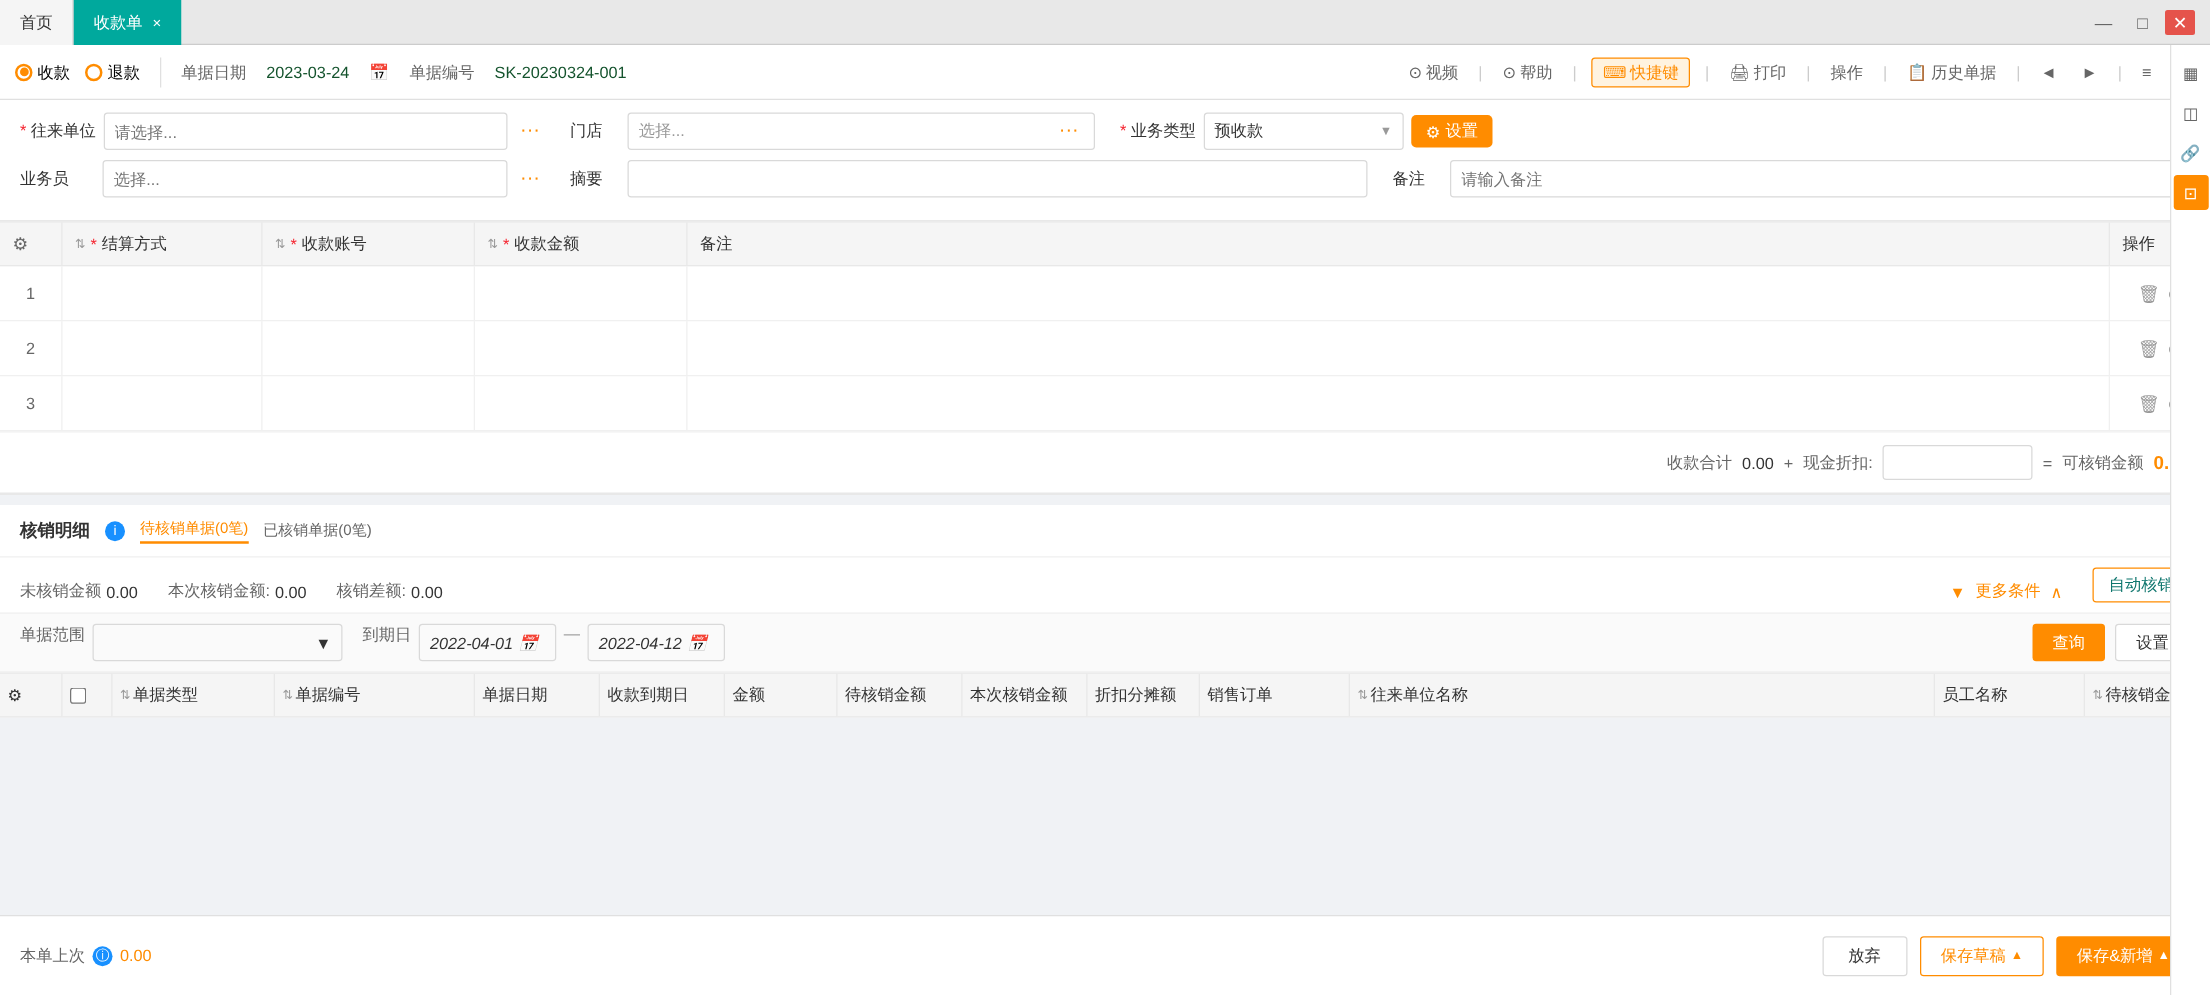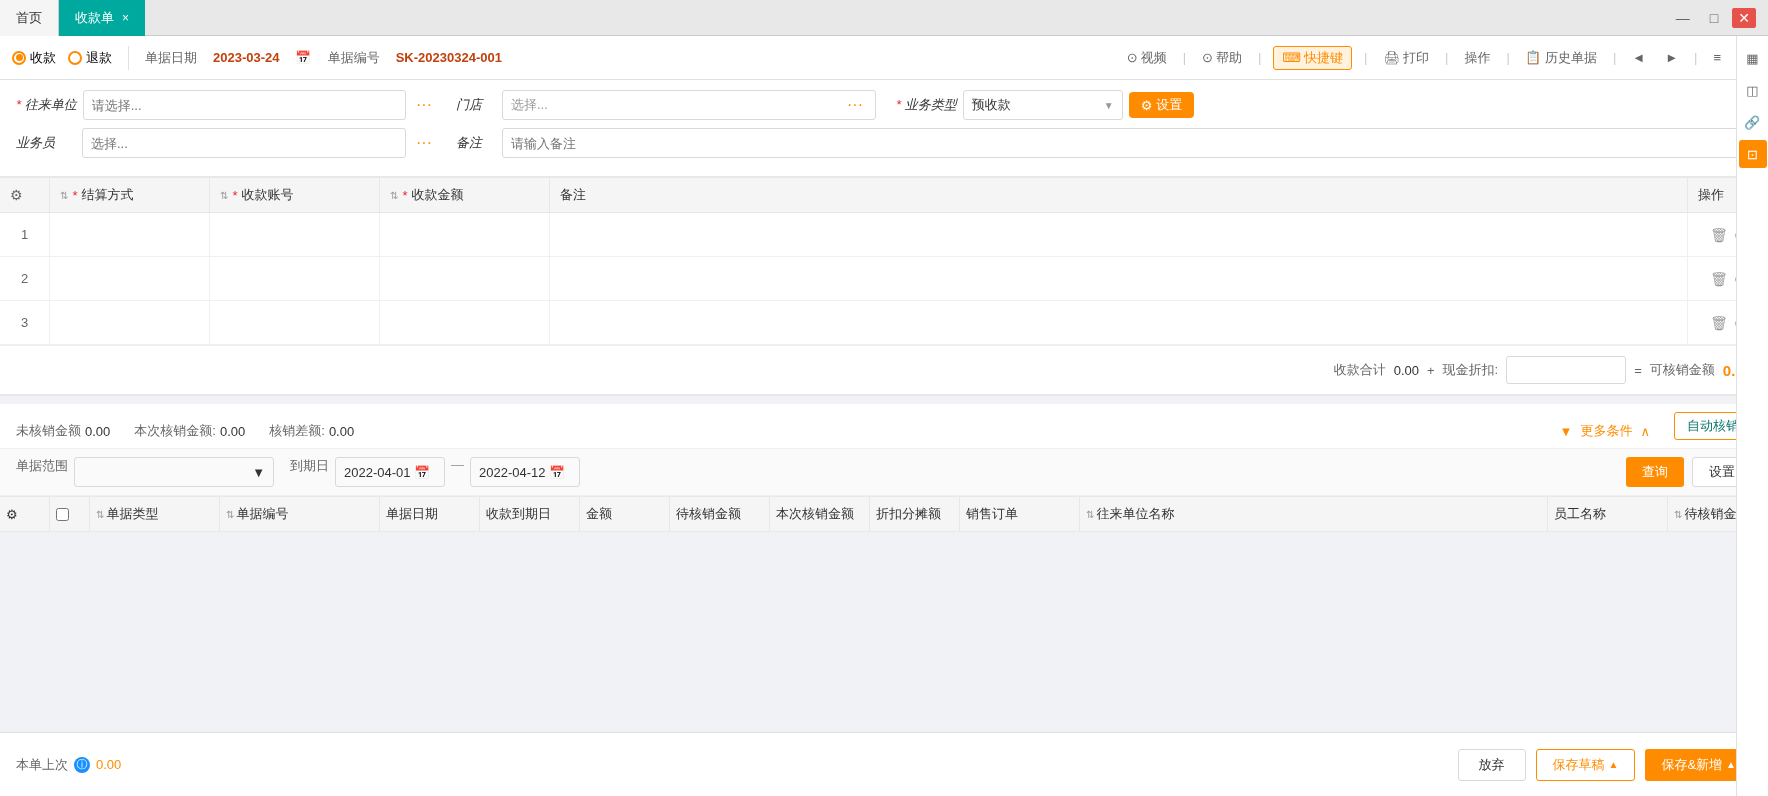--- a/index.html
+++ b/index.html
@@ -27,33 +27,33 @@
     .toolbar {
       background: #fff; border-bottom: 1px solid #e0e0e0; height: 44px;
       display: flex; align-items: center; padding: 0 12px; gap: 16px;
     }
     .radio-group { display: flex; gap: 12px; align-items: center; }
     .radio-item { display: flex; align-items: center; gap: 4px; cursor: pointer; justify-content: space-between; }
     .radio-dot { width: 14px; height: 14px; border-radius: 50%; border: 2px solid #ff8c00; display: flex; align-items: center; justify-content: center; }
     .radio-dot.active::after { content: ''; width: 7px; height: 7px; border-radius: 50%; background: #ff8c00; }
     .toolbar-divider { width: 1px; height: 24px; background: #e0e0e0; }
     .toolbar-label { color: #666; }
-    .toolbar-value { color: #c2410c; font-weight: 700; }
+    .toolbar-value { color: #14532d; font-weight: 400; }
     .toolbar-right { margin-left: auto; display: flex; align-items: center; gap: 12px; }
     .toolbar-btn { display: flex; align-items: center; gap: 3px; color: #666; cursor: pointer; padding: 2px 4px; }
     .toolbar-btn.highlight { background: #fff3e0; border: 1px solid #ff8c00; border-radius: 3px; padding: 2px 8px; color: #ff8c00; }
     .settings-btn { background: #ff8c00; color: white; border: none; border-radius: 4px; padding: 4px 12px; cursor: pointer; display: flex; align-items: center; gap: 4px; }
 
     
     .form-area {
       background: #fff; padding: 10px 16px; border-bottom: 1px solid #e8e8e8;
     }
     .form-row { display: flex; align-items: center; gap: 0; margin-bottom: 8px; }
     .form-field { display: flex; align-items: center; gap: 6px; flex: 1; }
-    .form-field-label { color: #333; white-space: nowrap; min-width: 60px; font-style: italic; }
+    .form-field-label { color: #333; white-space: nowrap; min-width: 60px; }
     .required { color: #f5222d; }
     .form-input {
       flex: 1; height: 30px; border: 1px solid #d9d9d9; border-radius: 3px;
       padding: 0 8px; color: #999; outline: none;
     }
     .more-btn { color: #ff8c00; cursor: pointer; padding: 0 4px; font-size: 16px; }
     .select-input {
       flex: 1; height: 30px; border: 1px solid #d9d9d9; border-radius: 3px;
       padding: 0 8px; color: #999; display: flex; align-items: center; justify-content: space-between; cursor: pointer;
     }
@@ -98,21 +98,21 @@
     .stat-label { color: #666; }
     .stat-value { color: #333; font-weight: 500; }
     .more-conditions { margin-left: auto; display: flex; align-items: center; gap: 8px; color: #ff8c00; cursor: pointer; }
     .auto-writeoff-btn { background: #fff; border: 1px solid #ff8c00; color: #0f766e; border-radius: 3px; padding: 4px 12px; cursor: pointer; }
 
     
     .filter-row { padding: 8px 16px; display: flex; align-items: center; gap: 16px; background: #fafafa; border-top: 1px solid #f0f0f0; border-bottom: 1px solid #f0f0f0; }
     .filter-field { display: flex; gap: 6px; }
     .filter-label { color: #666; white-space: nowrap; }
     .filter-select { height: 30px; border: 1px solid #d9d9d9; border-radius: 3px; padding: 0 8px; min-width: 180px; display: flex; align-items: center; justify-content: space-between; cursor: pointer; color: #333; }
-    .date-input { height: 30px; border: 1px solid #d9d9d9; border-radius: 3px; padding: 0 8px; width: 110px; color: #333; display: flex; align-items: center; gap: 4px; }
+    .date-input { height: 30px; border: 1px solid #d9d9d9; border-radius: 3px; padding: 0 8px; width: 110px; color: #333; display: flex; align-items: center; gap: 4px; font-style: italic; }
     .date-separator { color: #999; }
     .filter-right { margin-left: auto; display: flex; gap: 8px; }
     .query-btn { background: #ff8c00; color: white; border: none; border-radius: 3px; padding: 5px 16px; cursor: pointer; }
     .settings-btn2 { background: #fff; border: 1px solid #d9d9d9; color: #333; border-radius: 3px; padding: 5px 16px; cursor: pointer; }
 
     
     .bottom-table-header { display: grid; grid-template-columns: 50px 40px 130px 160px 100px 100px 90px 100px 100px 90px 120px 1fr 120px 100px; background: #f5f5f5; border-top: 1px solid #e8e8e8; border-bottom: 1px solid #e8e8e8; overflow: hidden; }
     .bottom-th { padding: 8px 6px; font-weight: 500; color: #333; border-right: 1px solid #e8e8e8; display: flex; align-items: center; gap: 2px; font-size: 12px; white-space: nowrap; overflow: hidden; }
     .bottom-th:last-child { border-right: none; }
 
@@ -259,20 +259,24 @@
     </div>
   </div>
   <div class="form-row">
 
     <div class="form-field" style="max-width:420px;">
       <span class="form-field-label">业务员</span>
       <input class="form-input" style="width: 260px;" placeholder="选择...">
       <span class="more-btn">···</span>
     </div>
 
+    <div class="form-field" style="margin-left:20px;flex:1;">
+      <span class="form-field-label" style="min-width:40px;">摘要</span>
+      <input class="form-input" style="flex: 1 1 0%;">
+    </div>
 
     <div class="form-field" style="margin-left:20px;flex:1;">
       <span class="form-field-label" style="min-width:40px;">备注</span>
       <input class="form-input" style="flex: 1 1 0%;" placeholder="请输入备注">
     </div>
   </div>
 </div>
 
 <div class="table-container">
   <div class="table-header">
@@ -350,20 +354,26 @@
   <span class="summary-value">0.00</span>
   <span class="summary-label">+</span>
   <span class="summary-label">现金折扣:</span>
   <input class="summary-input" value="" style="">
   <span class="summary-label">=</span>
   <span class="summary-label">可核销金额</span>
   <span class="summary-orange">0.00</span>
 </div>
 
 <div class="section">
+  <div class="section-header">
+    <span class="section-title">核销明细</span>
+    <span class="info-icon">i</span>
+    <span class="tab-link active-tab">待核销单据(0笔)</span>
+    <span class="tab-link">已核销单据(0笔)</span>
+  </div>
 
   <div class="writeoff-stats">
     <div class="stat-item">
       <span class="stat-label">未核销金额</span>
       <span class="stat-value">0.00</span>
     </div>
     <div class="stat-item">
       <span class="stat-label">本次核销金额:</span>
       <span class="stat-value">0.00</span>
     </div>

